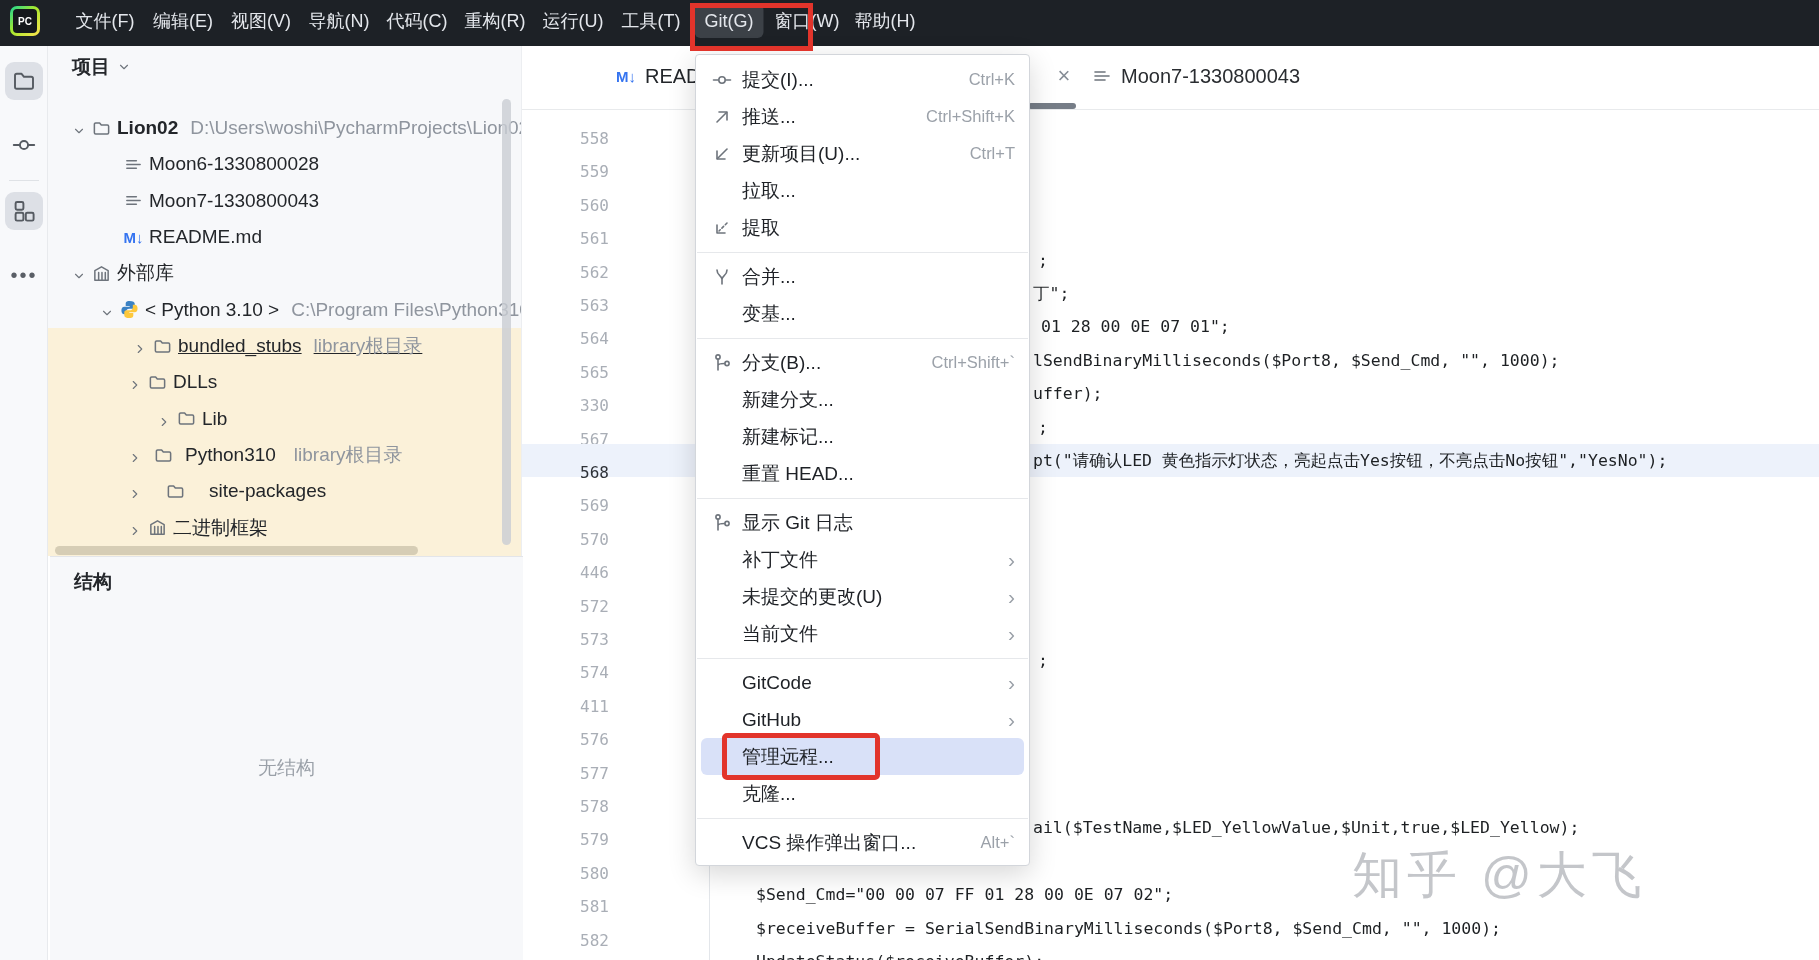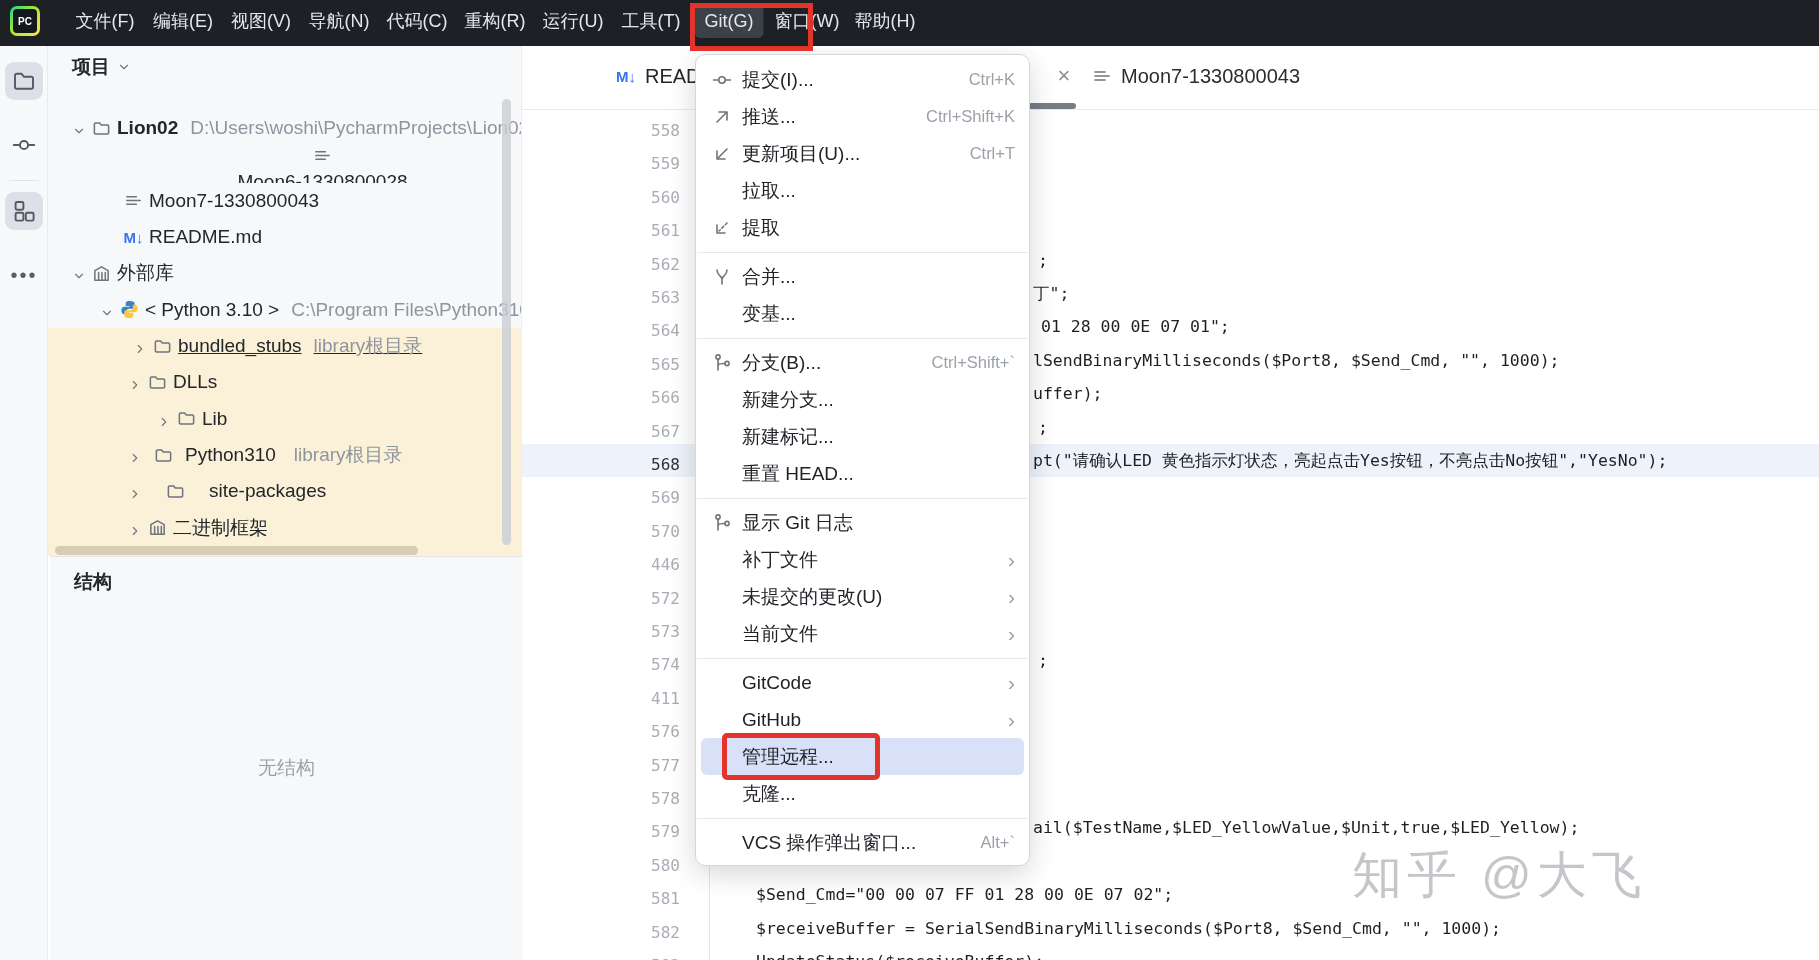--- a/index.html
+++ b/index.html
@@ -53,32 +53,32 @@
   .tab { position:absolute; top:0; height:68px; display:flex; align-items:center; gap:9px; font-size:20px; color:#23262a; white-space:nowrap; }
   #tab-readme { left:94px; }
   #tab-moon7 { left:570px; color:#2a2d31; }
   #tab-close { position:absolute; left:527px; top:0; height:68px; width:30px; display:flex; align-items:center; justify-content:center;
                color:#868d96; font-size:22px; }
   #tab-indicator { position:absolute; left:506px; top:61px; width:48px; height:6px; background:#767d87; border-radius:3px; }
 
   #code-area { position:absolute; left:0; top:68px; width:100%; height:850px; }
   .code-row { position:absolute; left:0; width:100%; height:33.4px; }
   .code-row.current { background:var(--curline); }
-  .lnum { position:absolute; left:58px; top:4px; width:100px; height:33.4px; line-height:33.4px; text-align:right;
+  .lnum { position:absolute; left:58px; top:12px; width:100px; height:33.4px; line-height:33.4px; 
           font-family:"DejaVu Sans Mono", monospace; font-size:16px; color:#a9aeb6; }
   .current .lnum { color:#2e3237; }
   .ctext { position:absolute; top:0; height:33.4px; line-height:33.4px; font-family:"DejaVu Sans Mono", monospace;
            font-size:16.5px; color:#1d2023; white-space:pre; }
   #indent-guide { position:absolute; left:187px; top:792px; width:1px; height:160px; background:#e3e6ea; }
   #watermark { position:absolute; left:830px; top:800px; font-size:50px; color:rgba(148,152,158,.55);
                letter-spacing:5px; white-space:nowrap; z-index:5; }
 
   
   #git-menu { position:absolute; left:695px; top:54px; width:335px; height:812px; background:#fff;
-              border:1px solid #d3d6db; border-radius:10px; box-shadow:0 8px 28px rgba(0,0,0,.16);
+              border:1px solid #d3d6db; border-radius:4px; box-shadow:0 8px 28px rgba(0,0,0,.16);
               padding:6px 0; z-index:50; }
   .mi { height:37px; display:flex; align-items:center; padding:0 14px 0 16px; font-size:19px; color:#1e2126; position:relative; }
   .mi .mi-ico { width:22px; flex:0 0 22px; display:flex; align-items:center; }
   .mi .mi-label { flex:1 1 auto; padding-left:8px; white-space:nowrap; }
   .mi .mi-shortcut { color:#9ba1a9; font-size:16.5px; white-space:nowrap; }
   .mi .mi-arrow { color:#9aa0a8; font-size:21px; line-height:1; }
   .mi.selected { background:var(--sel); border-radius:6px; margin:0 5px; padding-left:11px; }
   .menu-sep { height:1px; background:#e6e8eb; margin:5.5px 1px; }
   #redbox-remote { left:21px; top:-5px; width:158px; height:47px; border-radius:5px; }
 
@@ -145,21 +145,21 @@
               <path d="M5 7.5 L10 12.5 L15 7.5"></path>
             </svg></span>
           <span class="tree-ico">
             <svg class="ico" width="19" height="19" viewBox="0 0 20 20">
               <path d="M2.5 5.5 a1.3 1.3 0 0 1 1.3-1.3 h4.2 l1.8 2.2 h6.4 a1.3 1.3 0 0 1 1.3 1.3 v6.8 a1.3 1.3 0 0 1 -1.3 1.3 h-12.4 a1.3 1.3 0 0 1 -1.3-1.3 z"></path>
             </svg>
           </span>
           <span class="tree-label b">Lion02</span>
           <span class="tree-path">D:\Users\woshi\PycharmProjects\Lion02</span>
         </div>
-        <div class="tree-row" style="padding-left: 76px; flex-direction: column;">
+        <div class="tree-row" style="padding-left: 76px;">
           <span class="tree-ico">
             <svg class="ico" width="19" height="19" viewBox="0 0 20 20">
               <line x1="3" y1="6" x2="13" y2="6"></line>
               <line x1="3" y1="10" x2="17" y2="10"></line>
               <line x1="3" y1="14" x2="13" y2="14"></line>
             </svg>
           </span>
           <span class="tree-label">Moon6-1330800028</span>
         </div>
         <div class="tree-row" style="padding-left: 76px;">
@@ -324,21 +324,21 @@
         </div>
         <div class="code-row" style="top: 200.4px;">
           <span class="lnum">564</span>
           <span class="ctext" style="left:519px">01 28 00 0E 07 01";</span>
         </div>
         <div class="code-row" style="top: 233.8px;">
           <span class="lnum">565</span>
           <span class="ctext" style="left:511px">lSendBinaryMilliseconds($Port8, $Send_Cmd, "", 1000);</span>
         </div>
         <div class="code-row" style="top: 267.2px;">
-          <span class="lnum">566</span>
+          <span class="lnum">330</span>
           <span class="ctext" style="left:511px">uffer);</span>
         </div>
         <div class="code-row" style="top: 300.6px;">
           <span class="lnum">567</span>
           <span class="ctext" style="left:516px">;</span>
         </div>
         <div class="code-row current" style="top: 334px;">
           <span class="lnum">568</span>
           <span class="ctext" style="left:511px">pt("请确认LED 黄色指示灯状态，亮起点击Yes按钮，不亮点击No按钮","YesNo");</span>
         </div>

